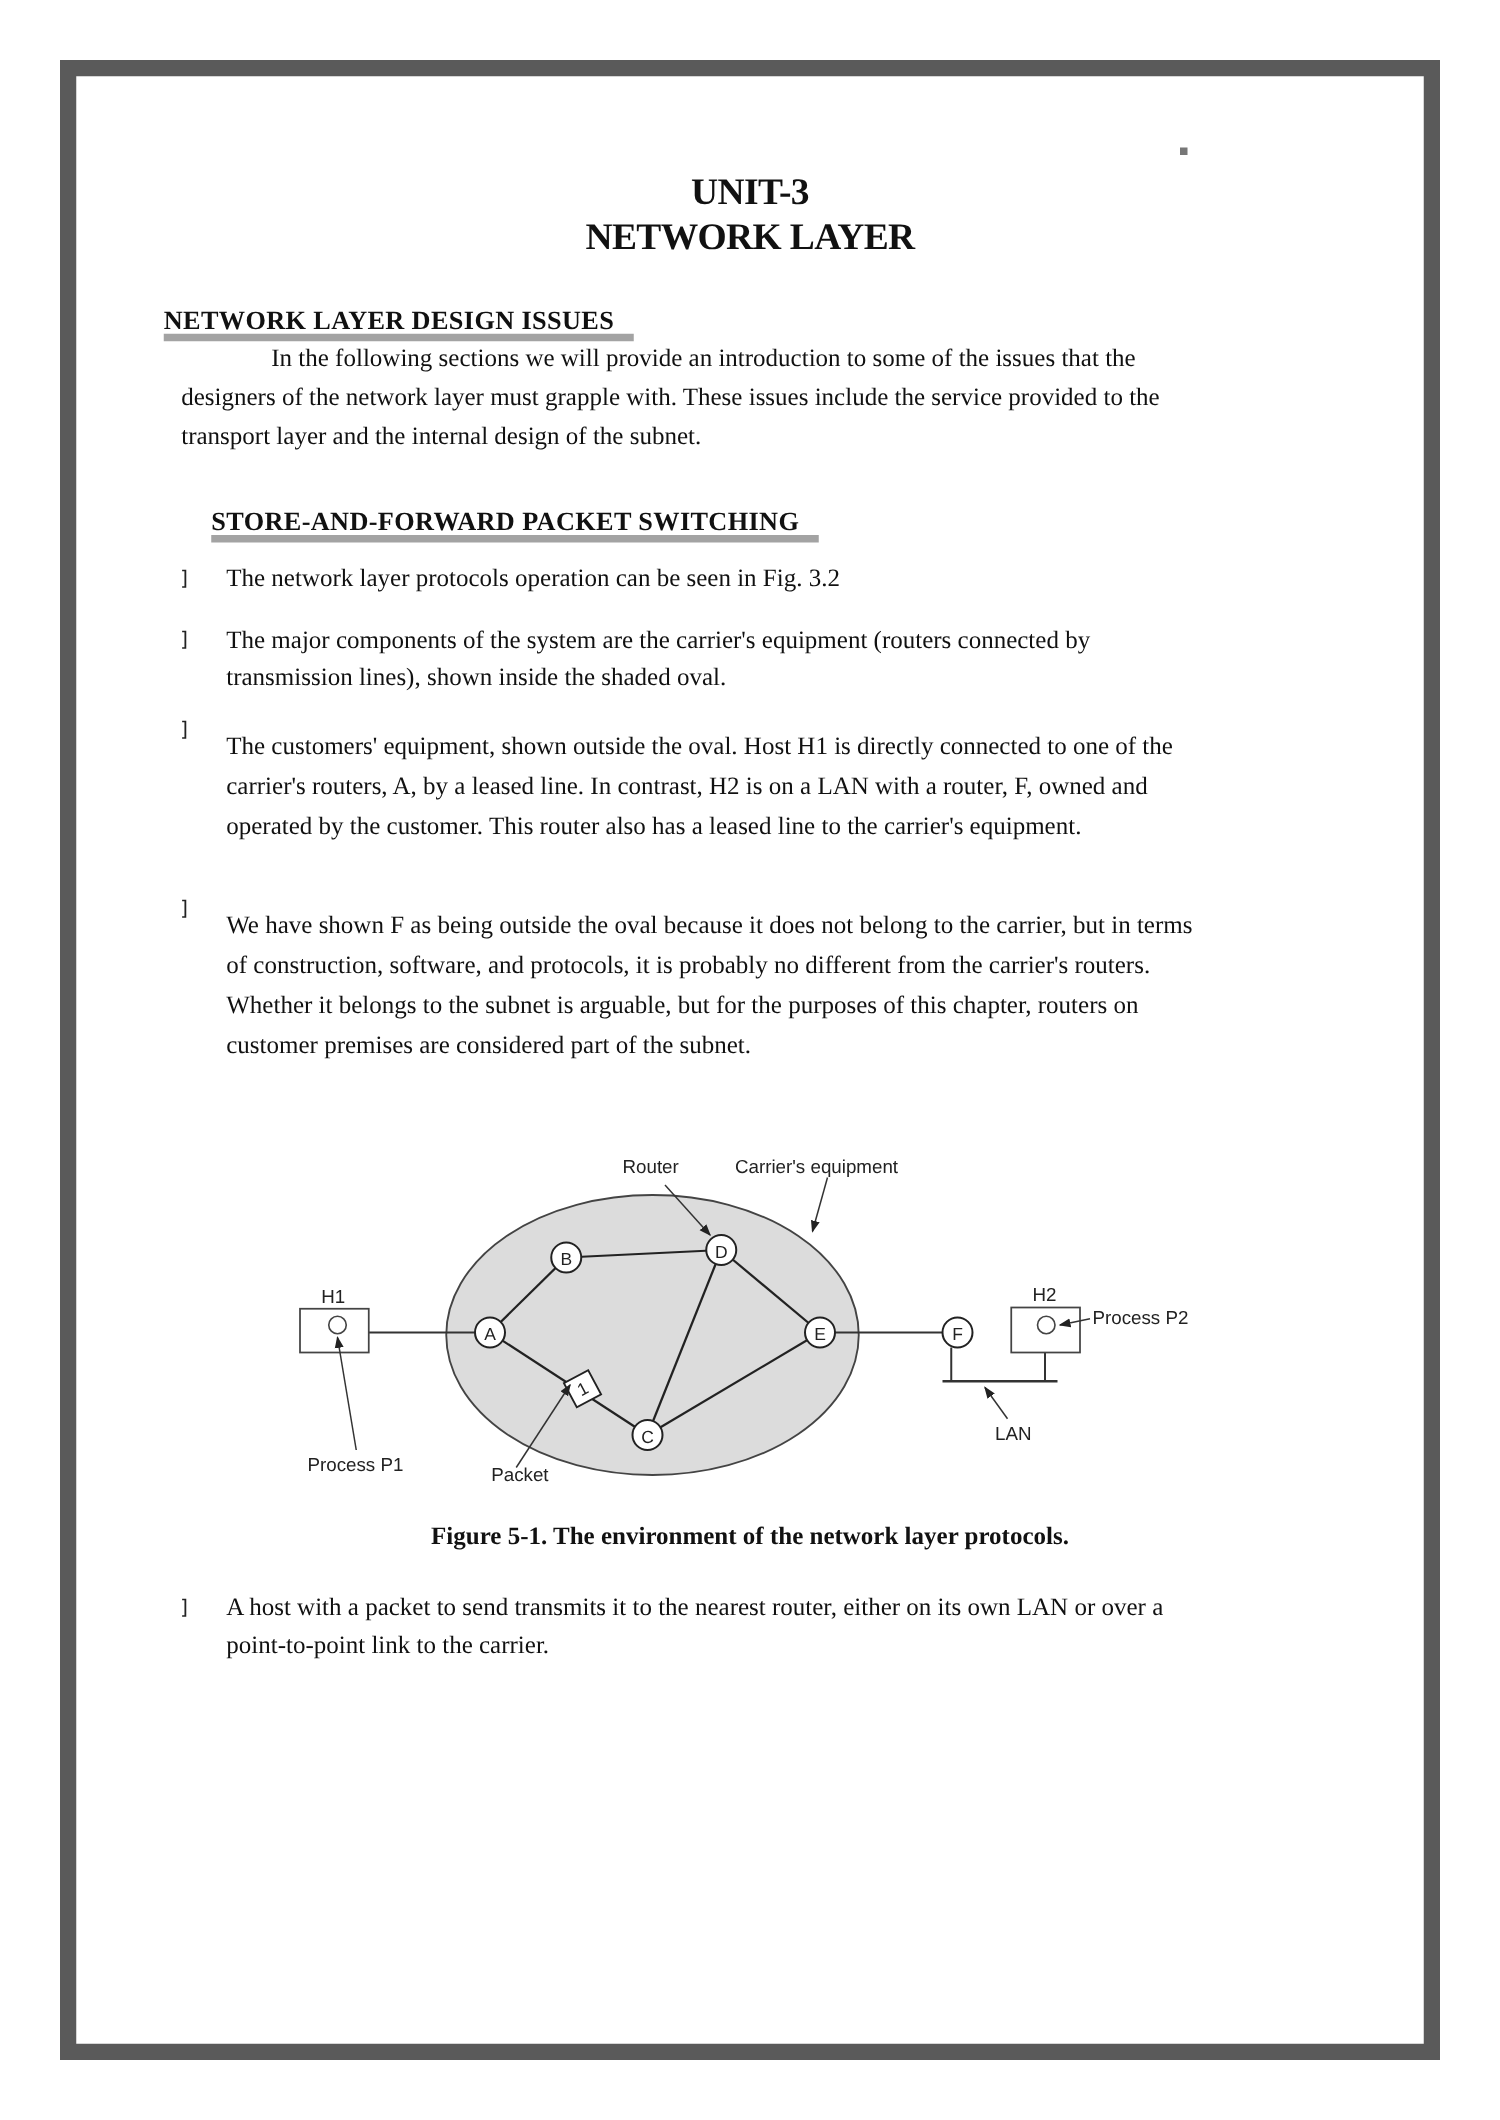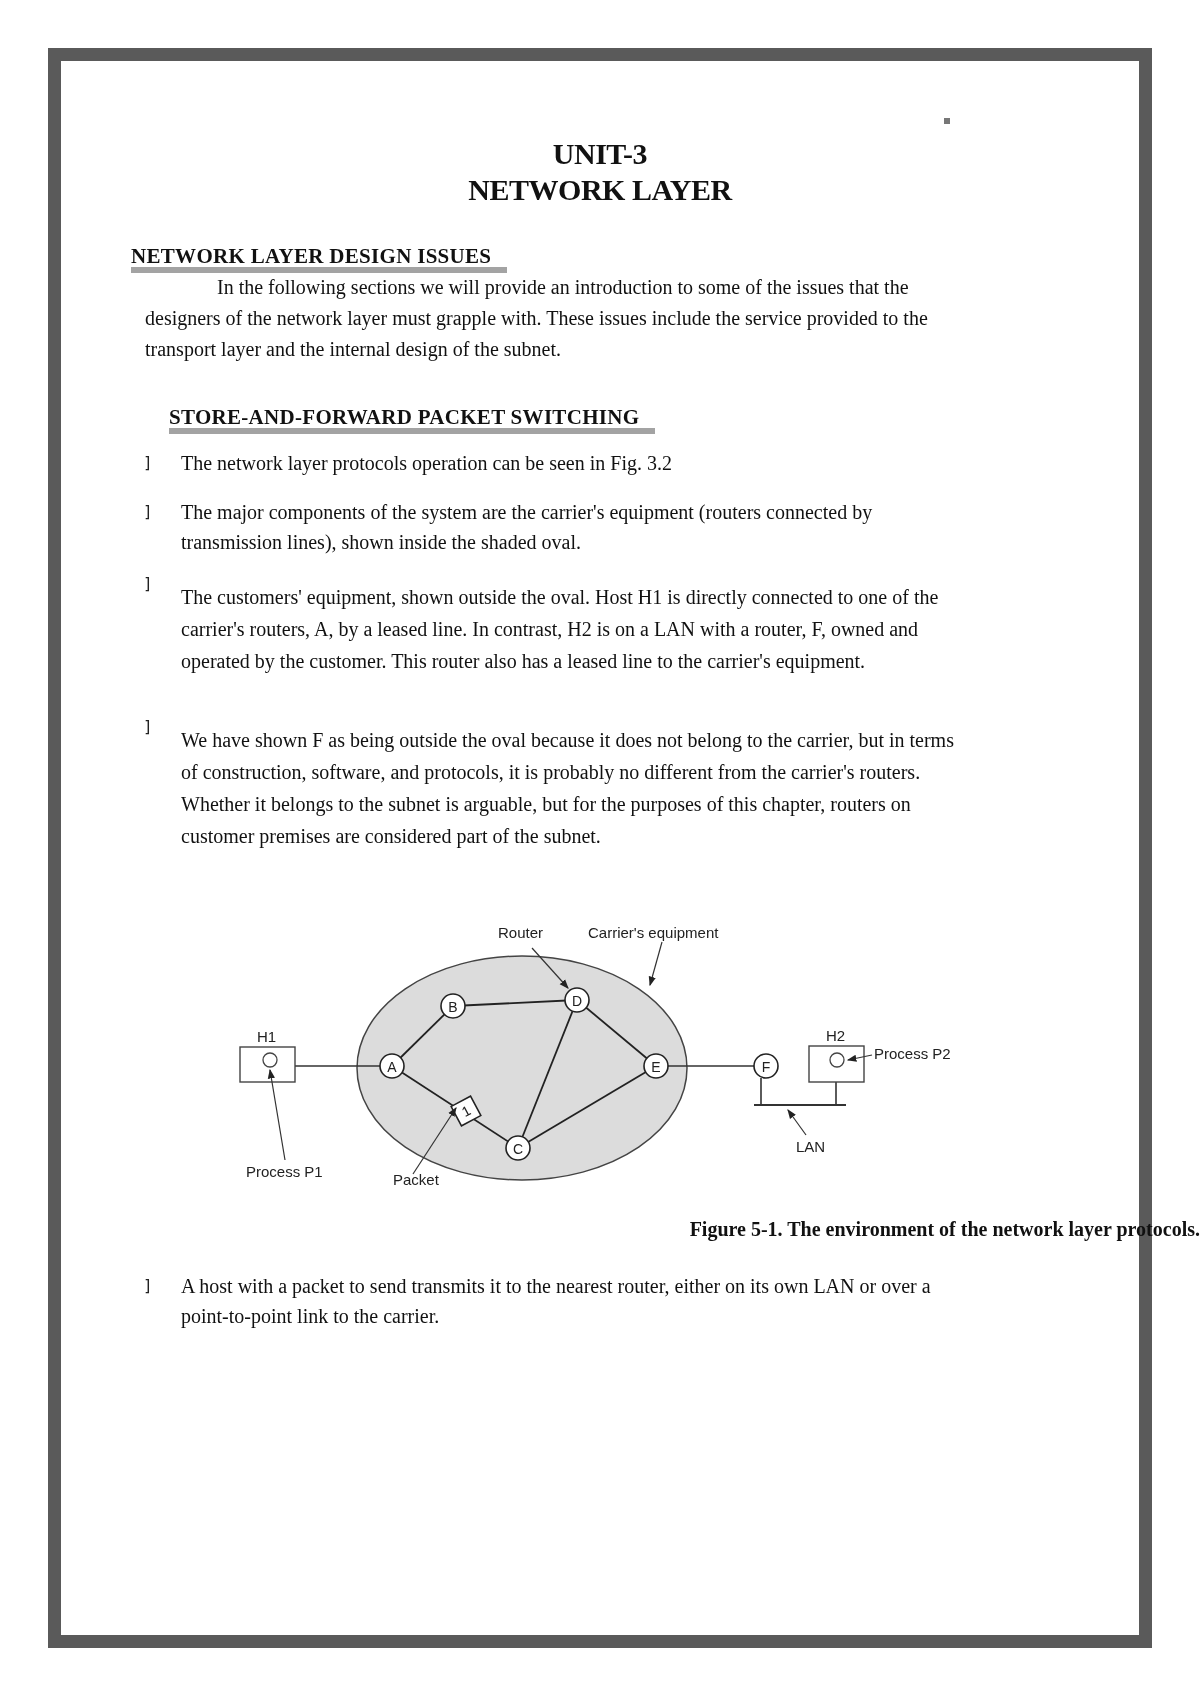--- a/index.html
+++ b/index.html
@@ -23,21 +23,21 @@
   .bullet .txt { position: absolute; left: 38px; width: 780px; }
   .b1 { top: 448px; }
   .b2 { top: 497px; }
   .b3 { top: 569px; }
   .b4 { top: 712px; }
   .b5 { top: 1271px; }
   .b3 .txt, .b4 .txt { line-height: 32px; margin-top: 12px; }
   .figure { position: absolute; left: 0; top: 0; width: 1200px; height: 1696px; pointer-events: none; }
   .figure text { font-family: "Liberation Sans", "DejaVu Sans", sans-serif; font-size: 15px; fill: #222; }
   .figure .node-label { font-size: 14px; text-anchor: middle; dominant-baseline: central; }
-  .caption { position: absolute; left: 0; width: 1200px; top: 1218px; text-align: right;
+  .caption { position: absolute; left: 0; width: 1200px; top: 1218px; text-align: center;
              font-weight: bold; font-size: 20px; }
 </style>
 </head>
 <body>
 
 <div class="frame"></div>
 <div class="corner-mark"></div>
 
 <div class="title t1">UNIT-3</div>
 <div class="title t2">NETWORK LAYER</div>

